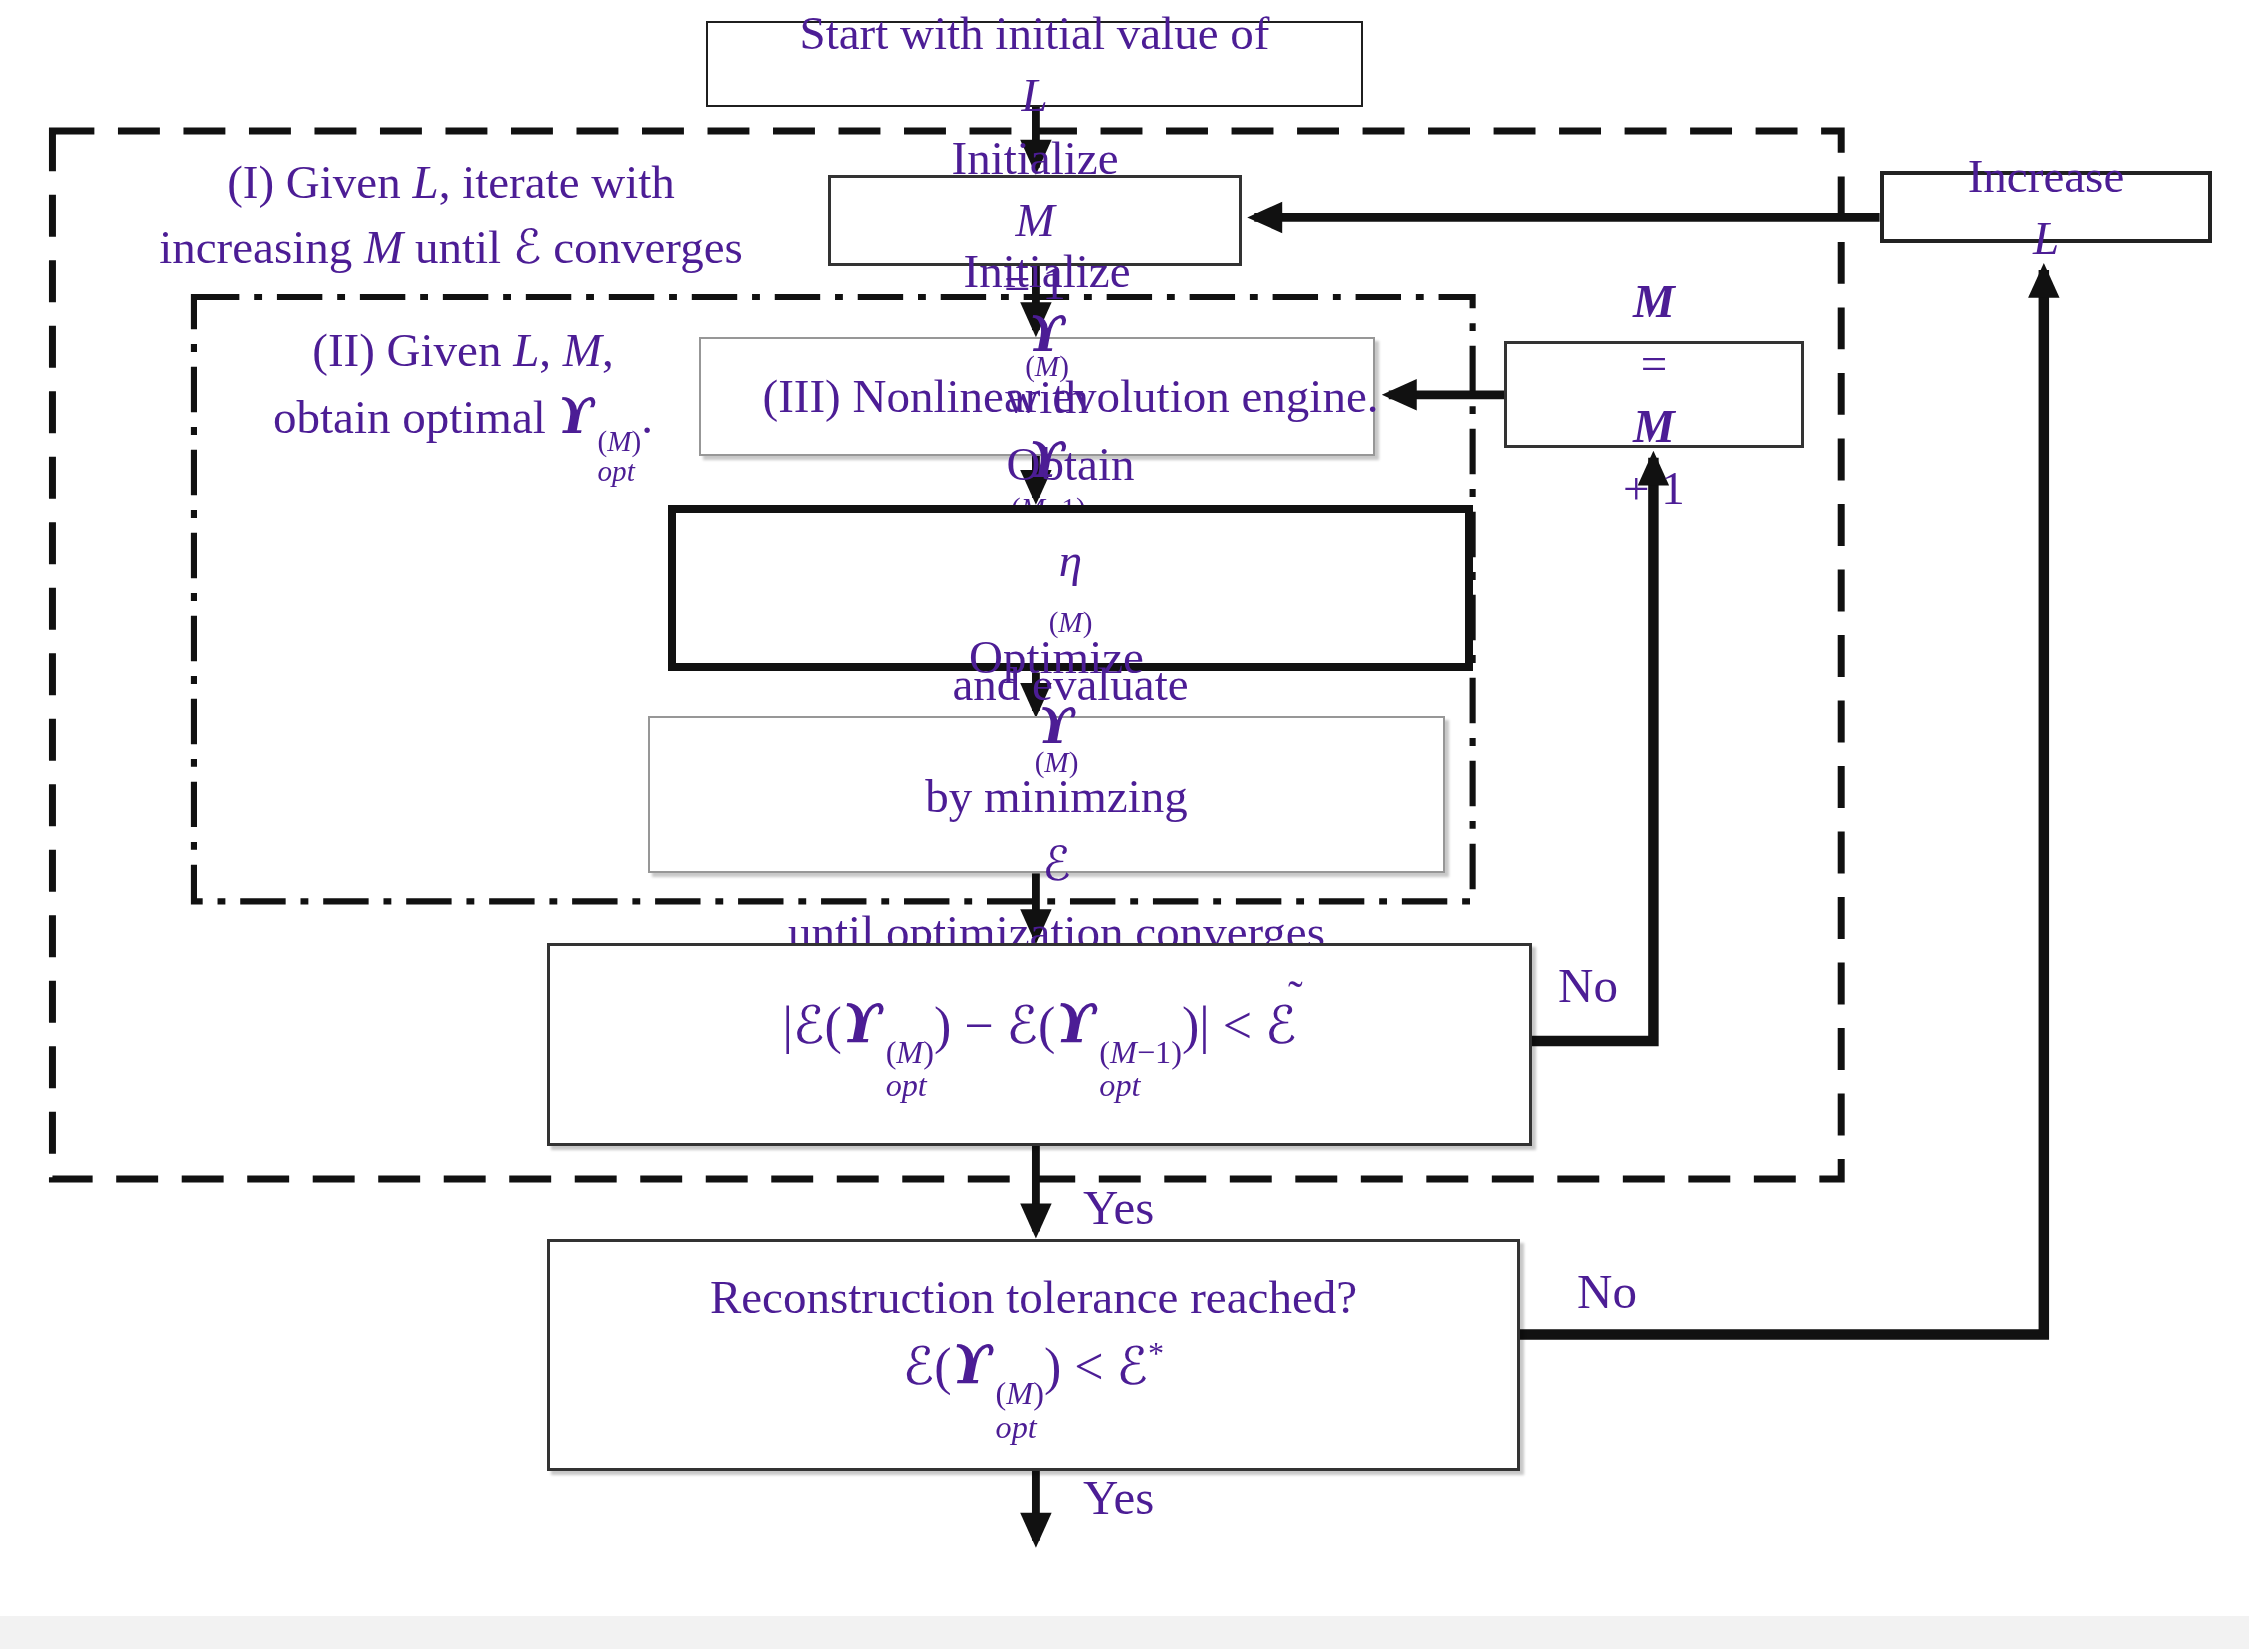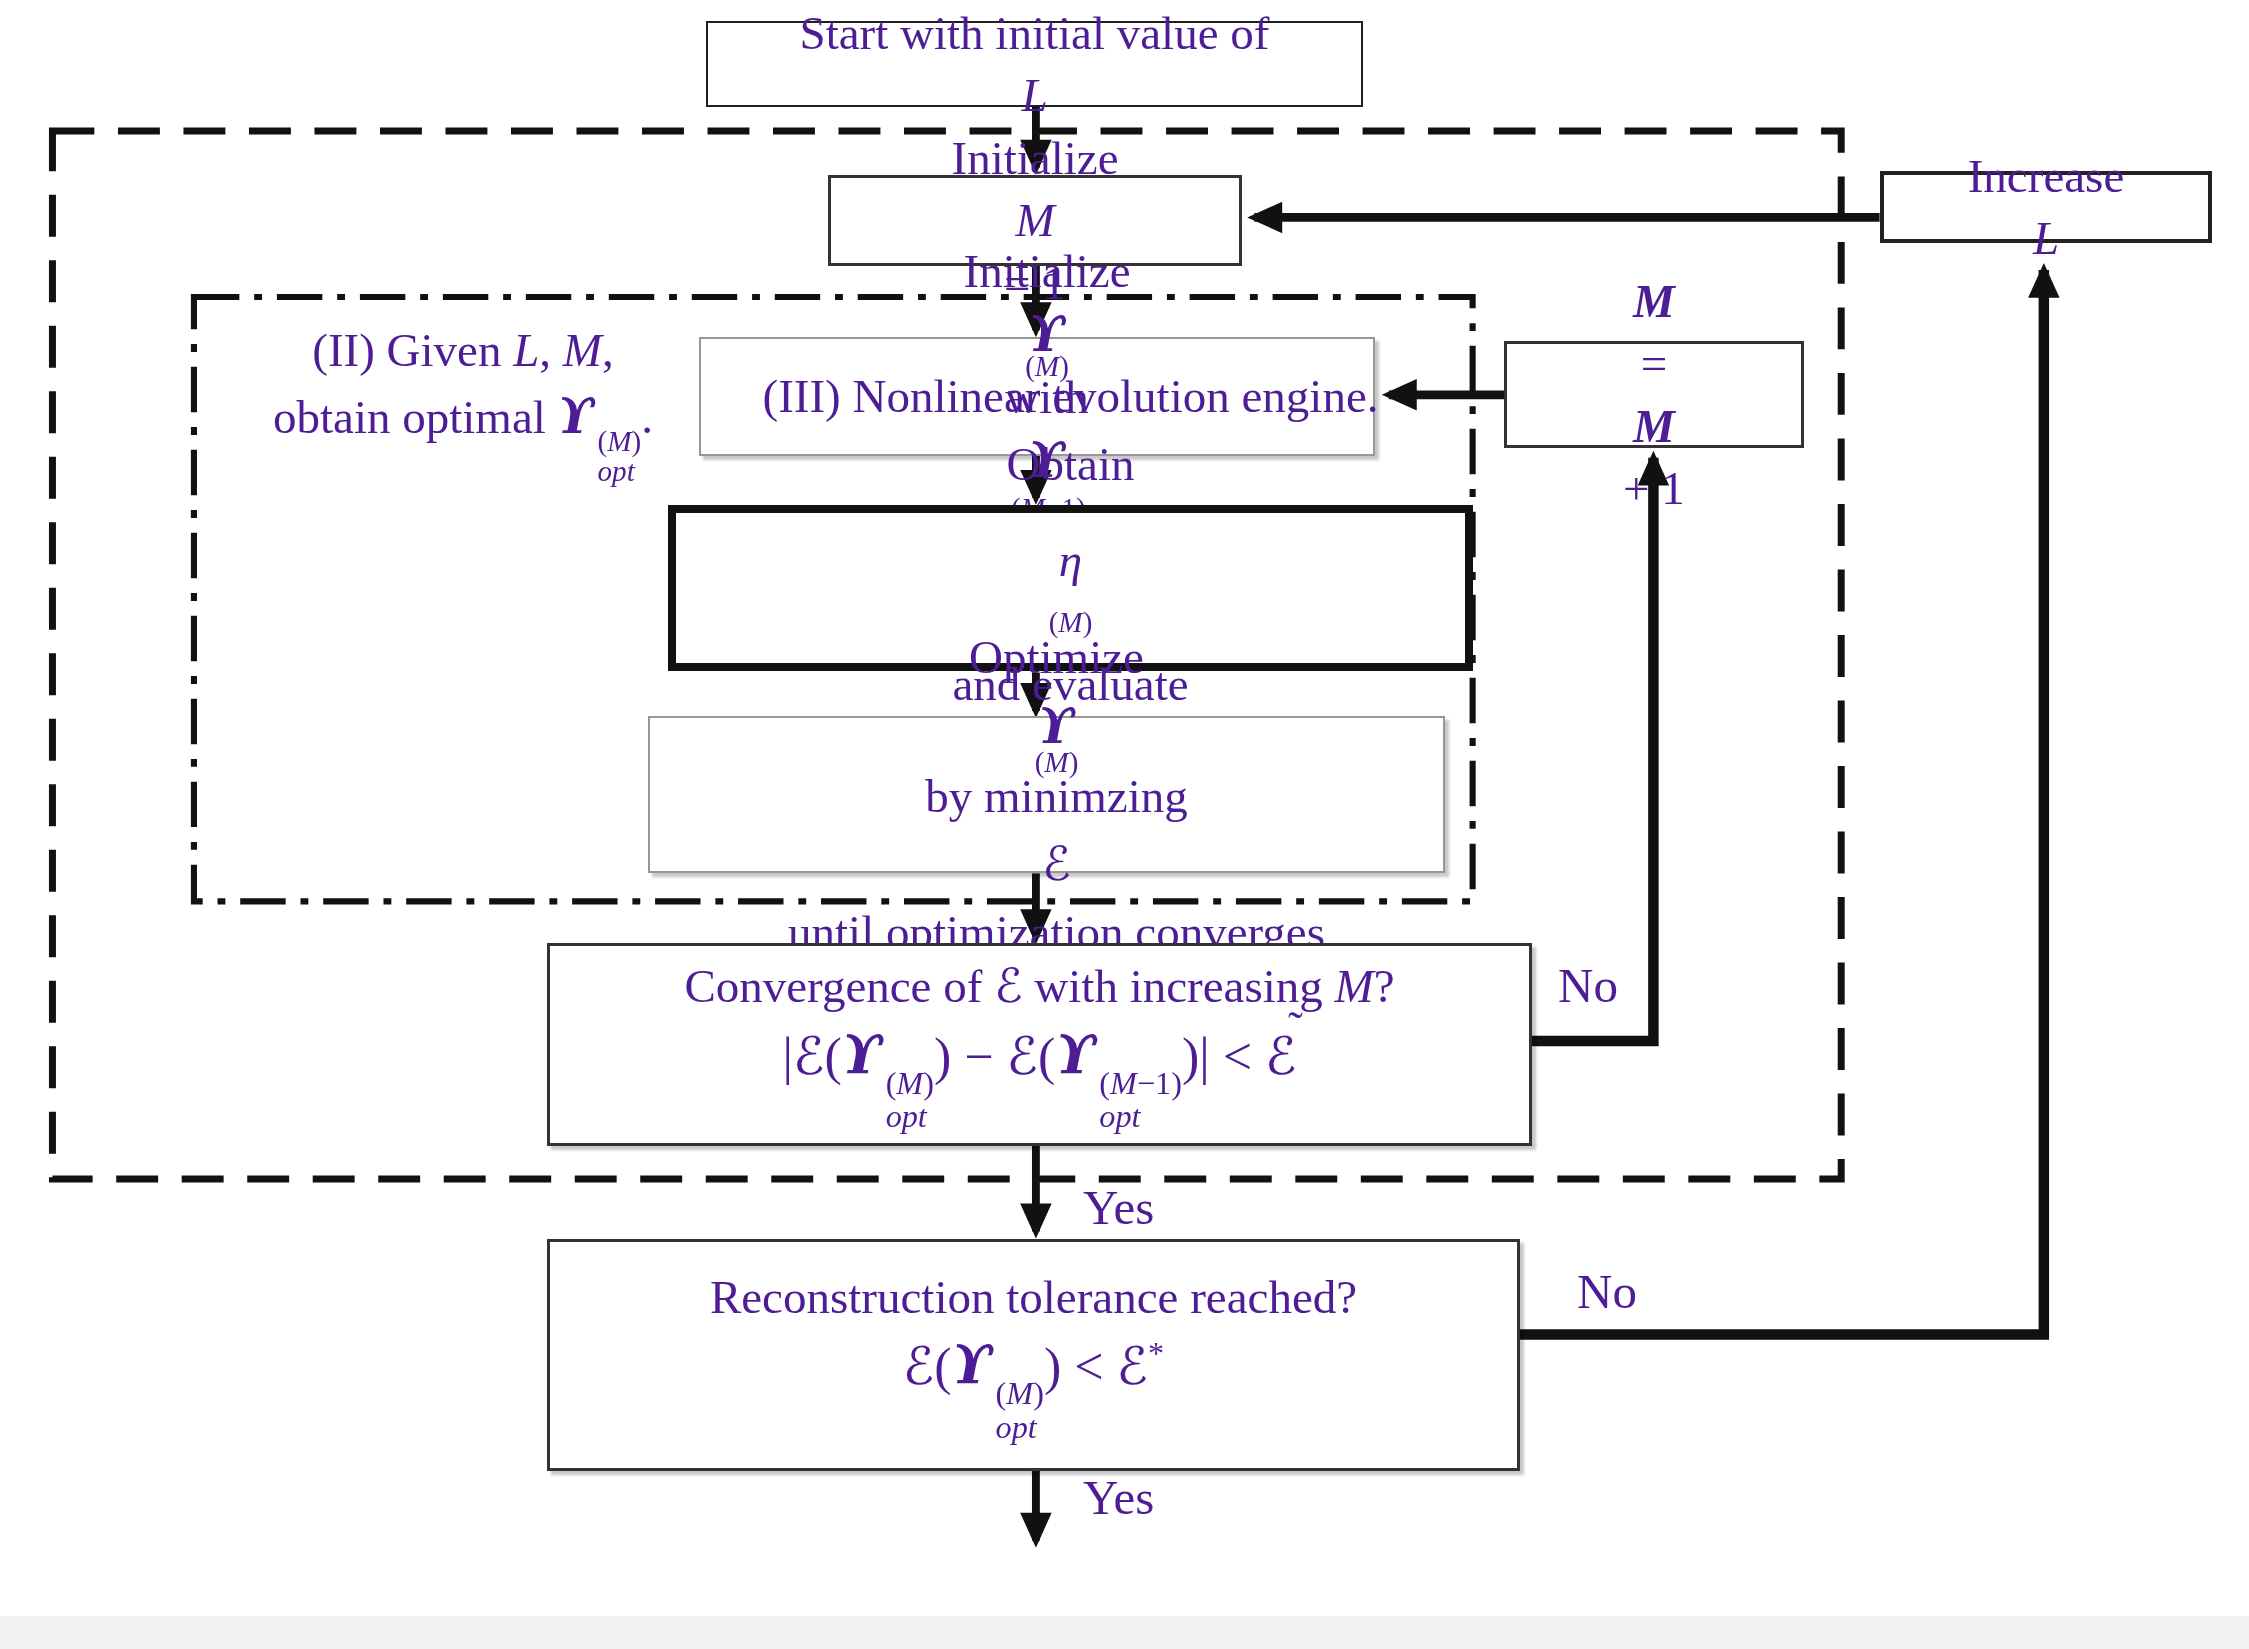--- a/index.html
+++ b/index.html
@@ -77,39 +77,39 @@
         <span class="b">opt</span>
       </span></div>
 
   <div class="node b-dark4" style="left:1504px;top:341px;width:300px;height:107px;" data-interactable="false"><b><i>M</i></b> = <b><i>M</i></b> + 1</div>
 
   <div class="node b-thick" style="left:668px;top:505px;width:805px;height:166px;line-height:1.45;gap:28px;" data-interactable="false">(III) Nonlinear evolution engine.<br>Obtain <span class="h">η</span><sub class="sb">(<i>M</i>)</sub> and evaluate <span class="se">ℰ</span></div>
 
   <div class="node b-gray shadow" style="left:648px;top:716px;width:797px;height:157px;line-height:1.45;" data-interactable="false">Optimize <span class="u">ϒ</span><sup class="sp">(<i>M</i>)</sup> by minimzing<br><span class="se">ℰ</span> until optimization converges</div>
 
   <div class="node b-dark4 shadow" style="left:547px;top:943px;width:985px;height:203px;" data-interactable="false">
-    <div class="q" data-interactable="false">Convergence of <span class="se">ℰ</span> with increasing <i>M</i>?</div>
     <div class="formula" data-interactable="false">|<span class="se">ℰ</span>(<span class="u">ϒ</span><span class="st">
           <span class="t">(<i>M</i>)</span>
           <span class="b">opt</span>
         </span>) − <span class="se">ℰ</span>(<span class="u">ϒ</span><span class="st">
           <span class="t">(<i>M</i>−1)</span>
           <span class="b">opt</span>
         </span>)| &lt; <span class="til"><span class="se">ℰ</span><span class="tl">˜</span></span></div>
   </div>
 
   <div class="node b-dark4 shadow" style="left:547px;top:1239px;width:973px;height:232px;" data-interactable="false">
     <div class="q" data-interactable="false">Reconstruction tolerance reached?</div>
     <div class="formula" data-interactable="false"><span class="se">ℰ</span>(<span class="u">ϒ</span><span class="st">
           <span class="t">(<i>M</i>)</span>
           <span class="b">opt</span>
         </span>) &lt; <span class="se">ℰ</span><sup class="sp">*</sup></div>
   </div>
 
 
+  <div class="loop-label" style="left:80px;top:150px;width:742px;" data-interactable="false">(I) Given <i>L</i>, iterate with<br>increasing <i>M</i> until <span class="se">ℰ</span> converges</div>
 
   <div class="loop-label" style="left:201px;top:318px;width:524px;" data-interactable="false">(II) Given <i>L</i>, <i>M</i>,<br>obtain optimal <span class="u">ϒ</span><span class="st">
         <span class="t">(<i>M</i>)</span>
         <span class="b">opt</span>
       </span>.</div>
 
   <div class="edge-label" style="left:1558px;top:957px;" data-interactable="false">No</div>
 
   <div class="edge-label" style="left:1083px;top:1179px;" data-interactable="false">Yes</div>
 

